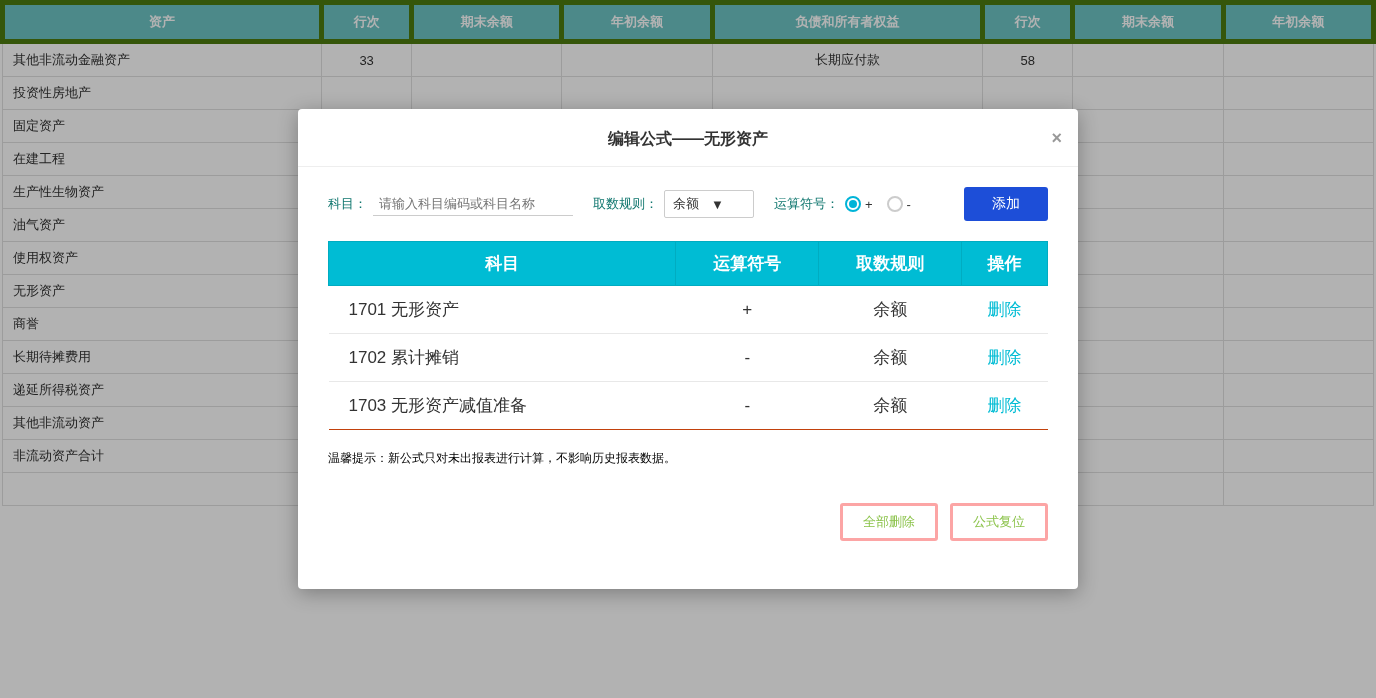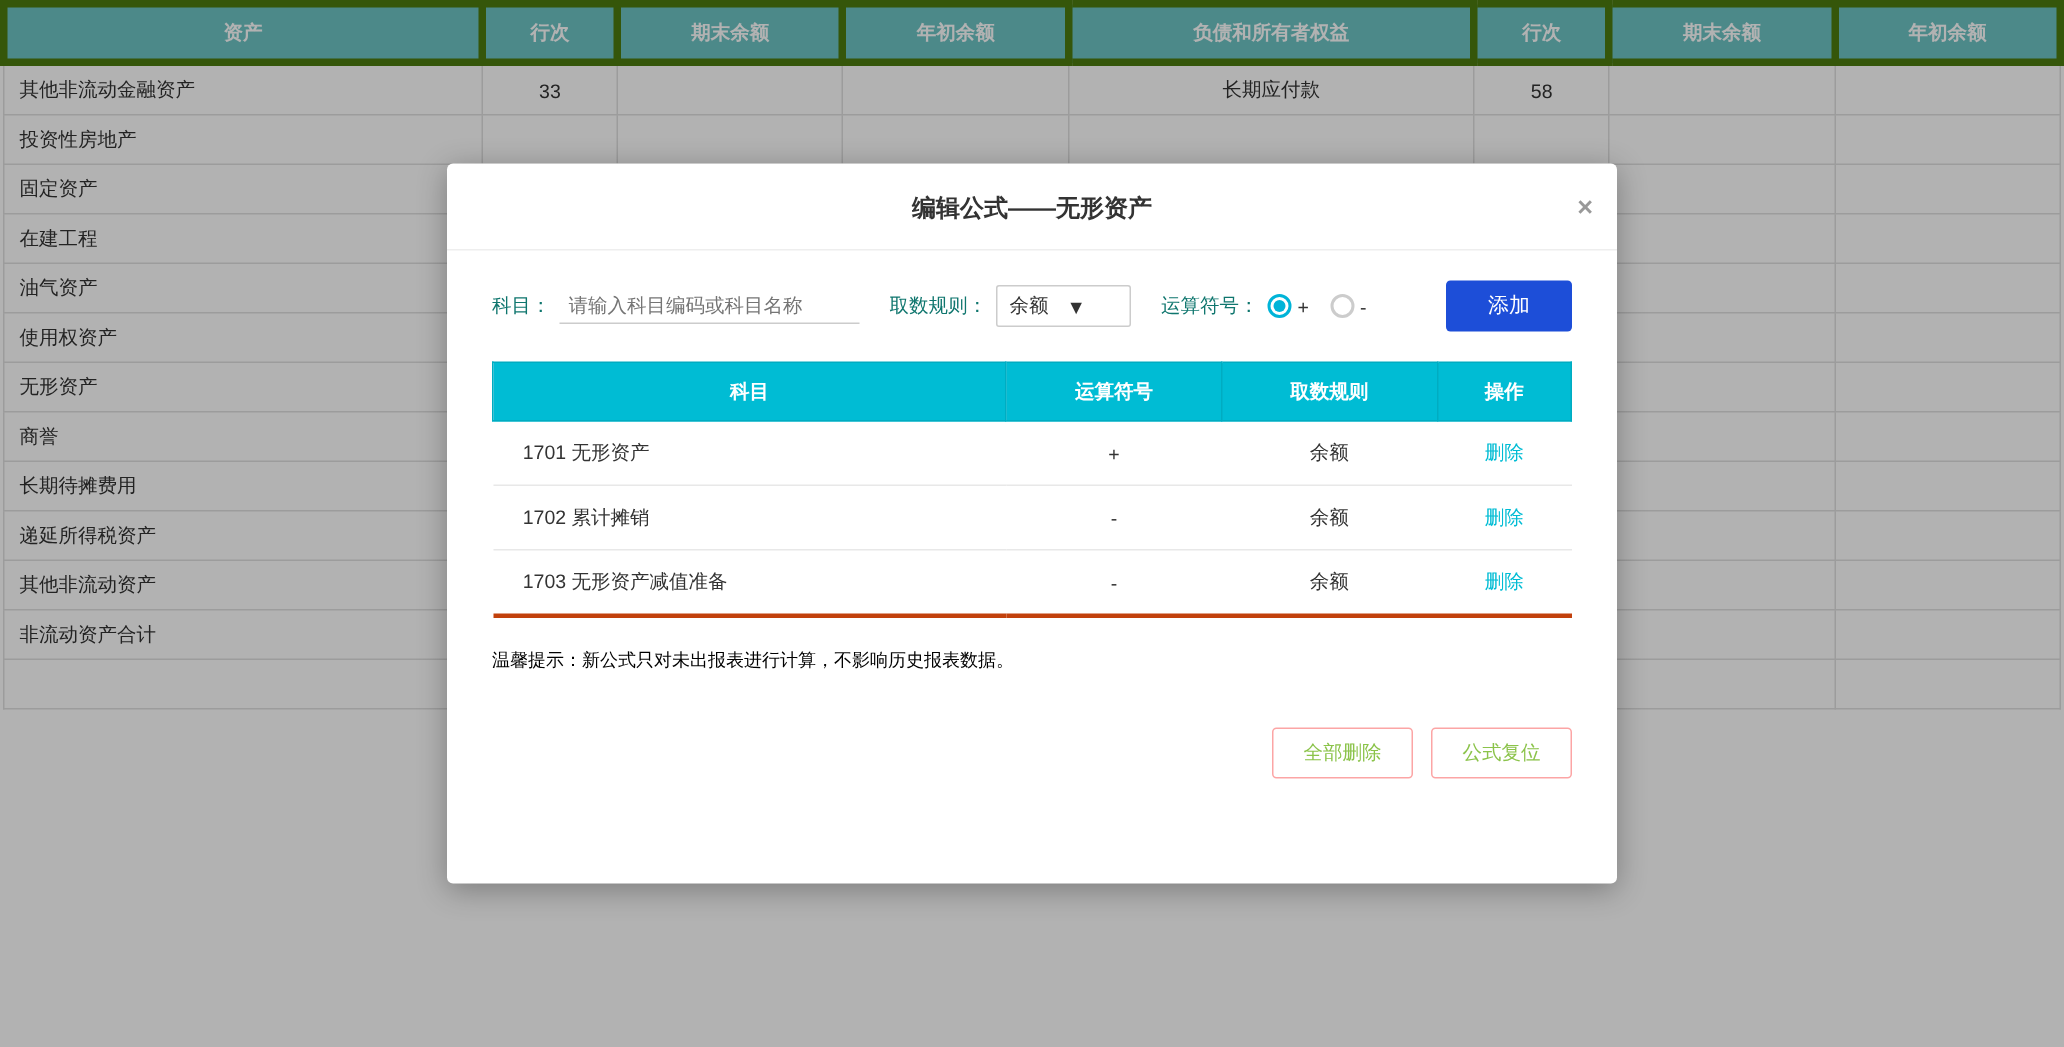--- a/index.html
+++ b/index.html
@@ -198,21 +198,21 @@
       border-radius: 3px;
       font-size: 14px;
       cursor: pointer;
       margin-left: auto;
     }
 
     
     .data-table {
       width: 100%;
       border-collapse: collapse;
-      font-size: 13px;
+      font-size: 17px;
     }
 
     .data-table thead th {
       background: #00bcd4;
       color: #fff;
       text-align: center;
       padding: 10px 8px;
       border: 1px solid #00acc1;
     }
 
@@ -222,21 +222,21 @@
       text-align: center;
       color: #333;
     }
 
     .data-table tbody td:first-child {
       text-align: left;
       padding-left: 20px;
     }
 
     .data-table tbody tr:last-child td {
-      border-bottom: 3px solid #c2410c;
+      border-bottom: 1px solid #c2410c;
     }
 
     .delete-link {
       color: #00bcd4;
       cursor: pointer;
       text-decoration: none;
     }
 
     
     .warning-text {
@@ -247,21 +247,21 @@
 
     
     .modal-footer {
       display: flex;
       justify-content: flex-end;
       padding: 16px 30px 20px;
       gap: 12px;
     }
 
     .btn-outline {
-      border: 1px solid #fca5a5;
+      border: 3px solid #fca5a5;
       background: #fff;
       color: #8bc34a;
       padding: 7px 20px;
       border-radius: 3px;
       font-size: 13px;
       cursor: pointer;
     }
   </style>
 </head>
 <body>
@@ -306,20 +306,30 @@
         <td></td>
           <td></td>
           <td></td>
         <td></td>
           <td></td>
           <td></td>
           <td></td>
       </tr>
       <tr>
         <td>在建工程</td>
+        <td></td>
+          <td></td>
+          <td></td>
+        <td></td>
+          <td></td>
+          <td></td>
+          <td></td>
+      </tr>
+      <tr>
+        <td>生产性生物资产</td>
         <td></td>
           <td></td>
           <td></td>
         <td></td>
           <td></td>
           <td></td>
           <td></td>
       </tr>
       <tr>
         <td>油气资产</td>

